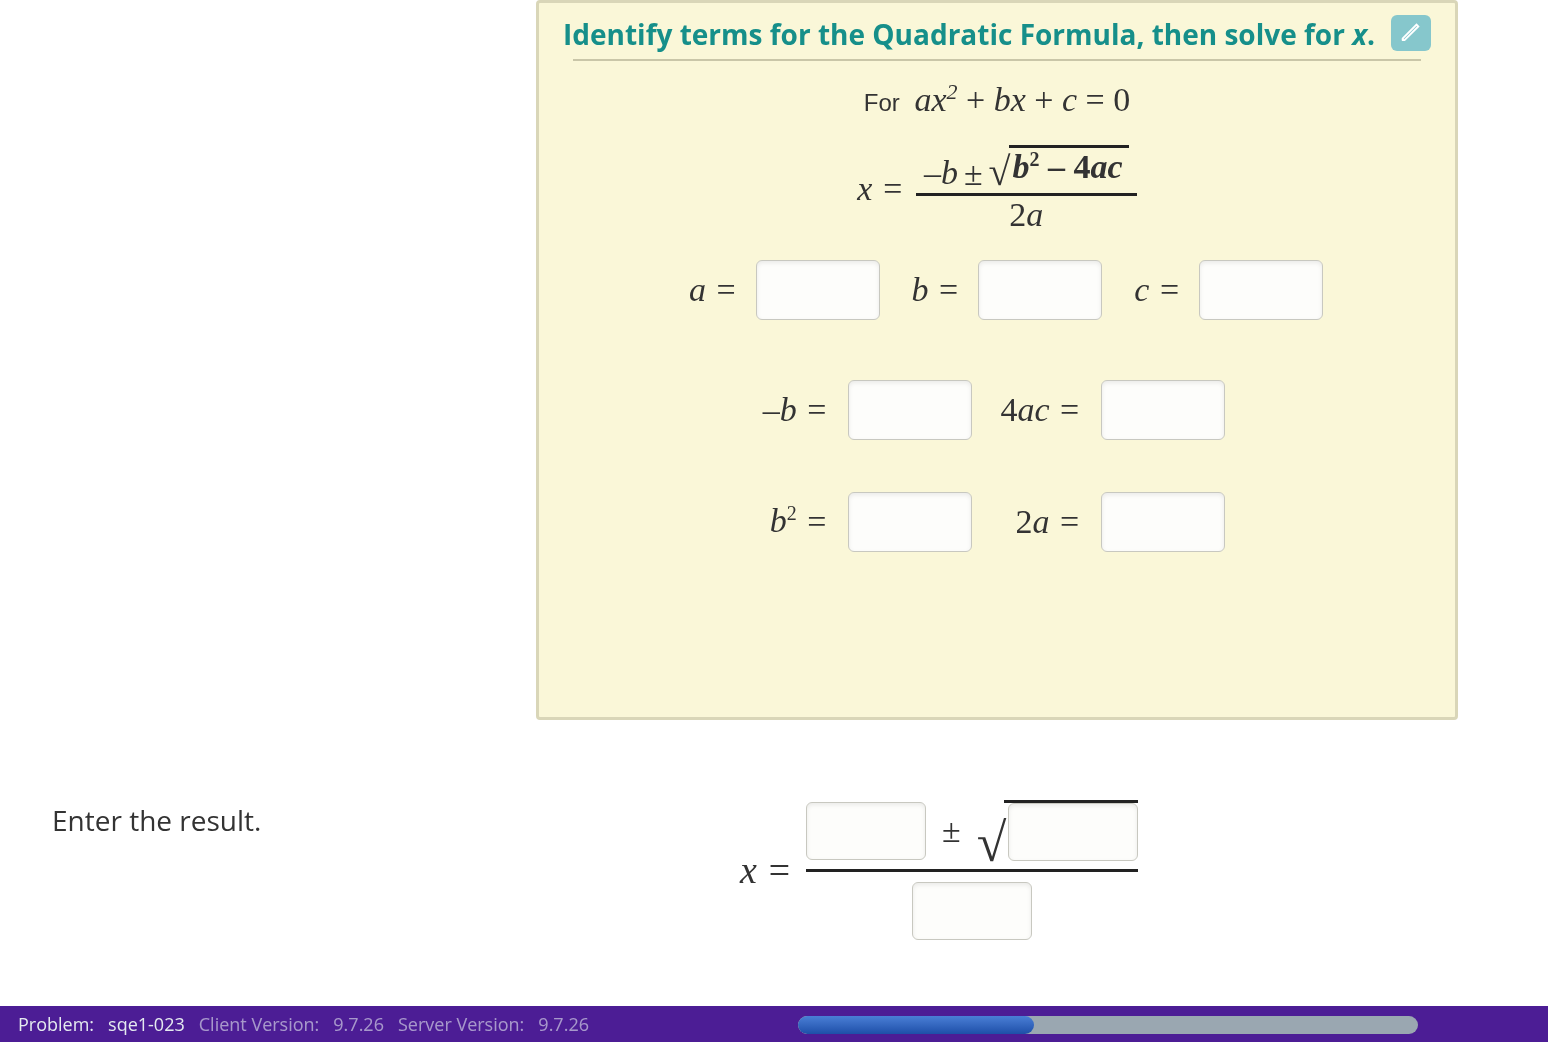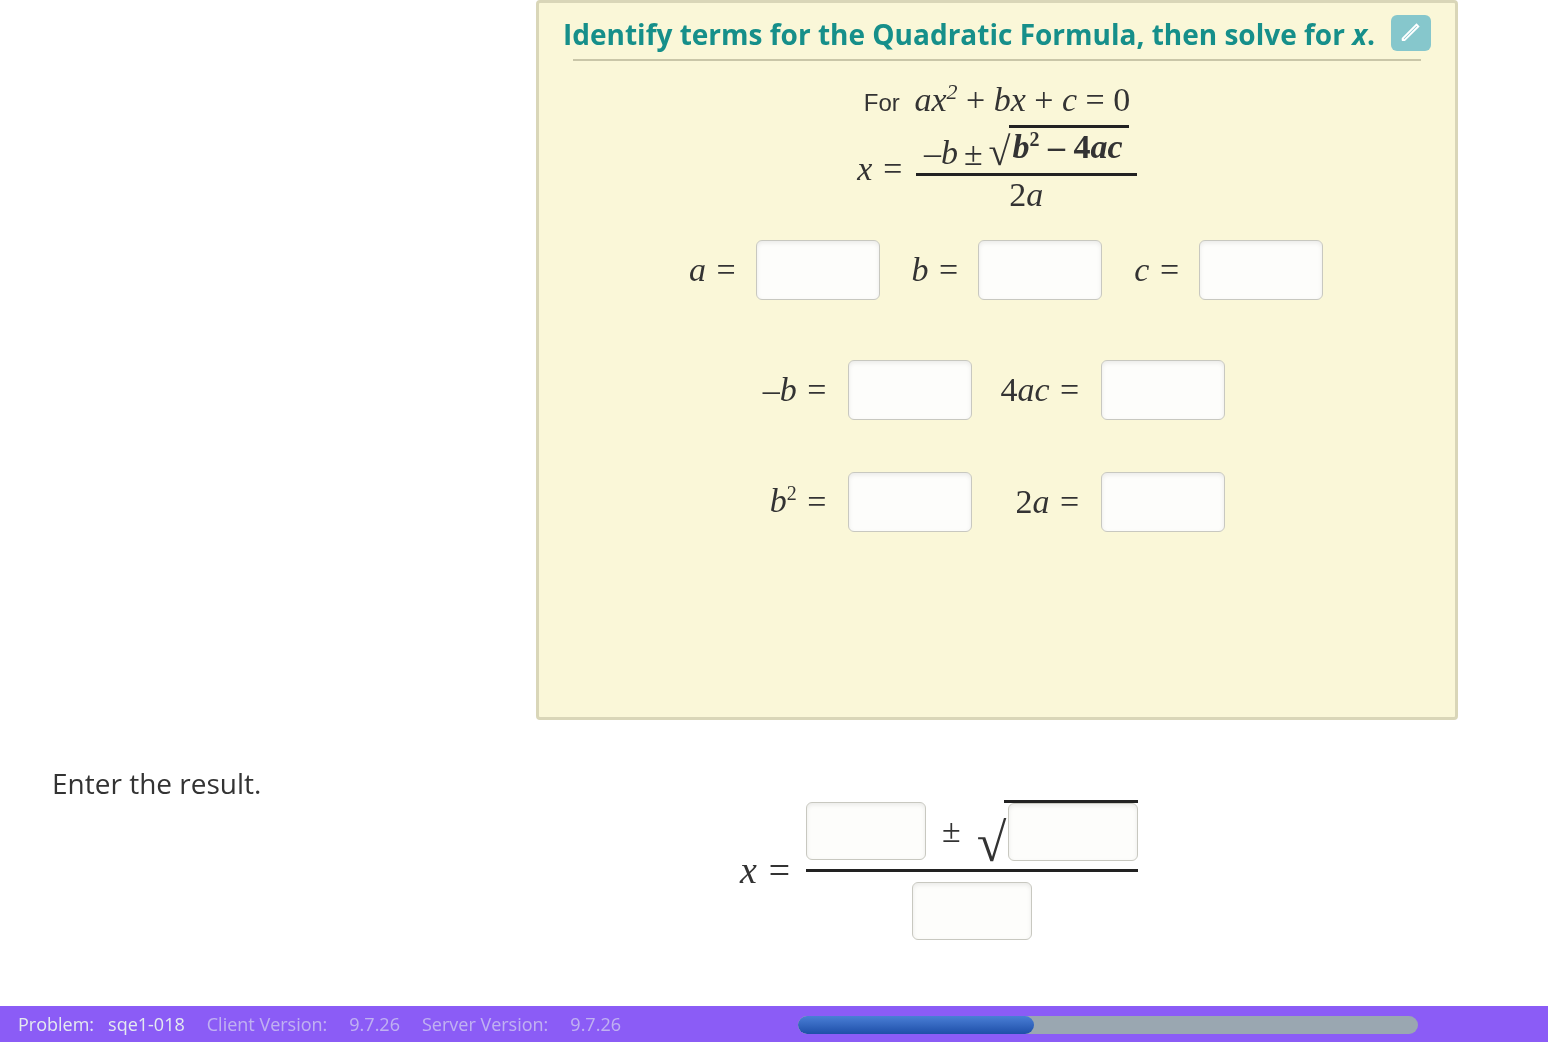--- a/index.html
+++ b/index.html
@@ -63,21 +63,21 @@
     height: 2px;
     background: #c9c6a8;
     margin: 0 10px 18px 10px;
   }
 
   .std-form {
     text-align: center;
     font-size: 34px;
     font-family: Georgia, "Times New Roman", serif;
     font-style: italic;
-    margin-bottom: 6px;
+    margin-bottom: 26px;
   }
   .std-form .for {
     font-style: normal;
     font-size: 24px;
     font-family: "Segoe UI", Arial, sans-serif;
     margin-right: 8px;
     color:#333;
   }
   .std-form .sup { font-size: 22px; vertical-align: super; }
   .std-form .plain { font-style: normal; }
@@ -150,21 +150,21 @@
     font-style: italic;
     font-size: 34px;
   }
   .calc-grid .lbl { text-align: right; white-space: nowrap; }
   .calc-grid .eq { font-style: normal; margin-left: 2px;}
   .calc-grid .plain { font-style: normal; }
 
   .enter-result {
     position: absolute;
     left: 52px;
-    top: 764px;
+    top: 801px;
     font-size: 28px;
     color: #333;
   }
 
   .result-formula {
     position: absolute;
     left: 740px;
     top: 800px;
     display: flex;
     align-items: center;
@@ -198,29 +198,29 @@
     border-top: 3px solid #222;
     padding-left: 4px;
   }
 
   .status-bar {
     position: absolute;
     left: 0;
     bottom: 0;
     width: 100%;
     height: 36px;
-    background: #8b5cf6;
+    background: #4c1d95;
     color: #e4eaef;
     font-size: 18px;
     display: flex;
     align-items: center;
     padding: 0 18px;
   }
   .status-bar span { margin-right: 14px; }
-  .status-bar .dim { opacity: 0.6; margin-left: 8px; }
+  .status-bar .dim { opacity: 0.6; }
 
   .progress-track {
     position: absolute;
     right: 130px;
     bottom: 8px;
     width: 620px;
     height: 18px;
     background: #9aa7b1;
     border-radius: 10px;
     overflow: hidden;
@@ -312,21 +312,21 @@
     </span>
     <span class="result-bar"></span>
     <span class="result-den">
       <input class="input-box" style="width: 120px; height: 58px;" value="">
     </span>
   </span>
 </div>
 
 <div class="status-bar">
   <span>Problem:</span>
-  <span>sqe1-018</span>
+  <span>sqe1-023</span>
   <span class="dim">Client Version:</span>
   <span class="dim">9.7.26</span>
   <span class="dim">Server Version:</span>
   <span class="dim">9.7.26</span>
 </div>
 <div class="progress-track">
   <div class="progress-fill" style="width: 38%;"></div>
 </div>
 
 </body></html>

